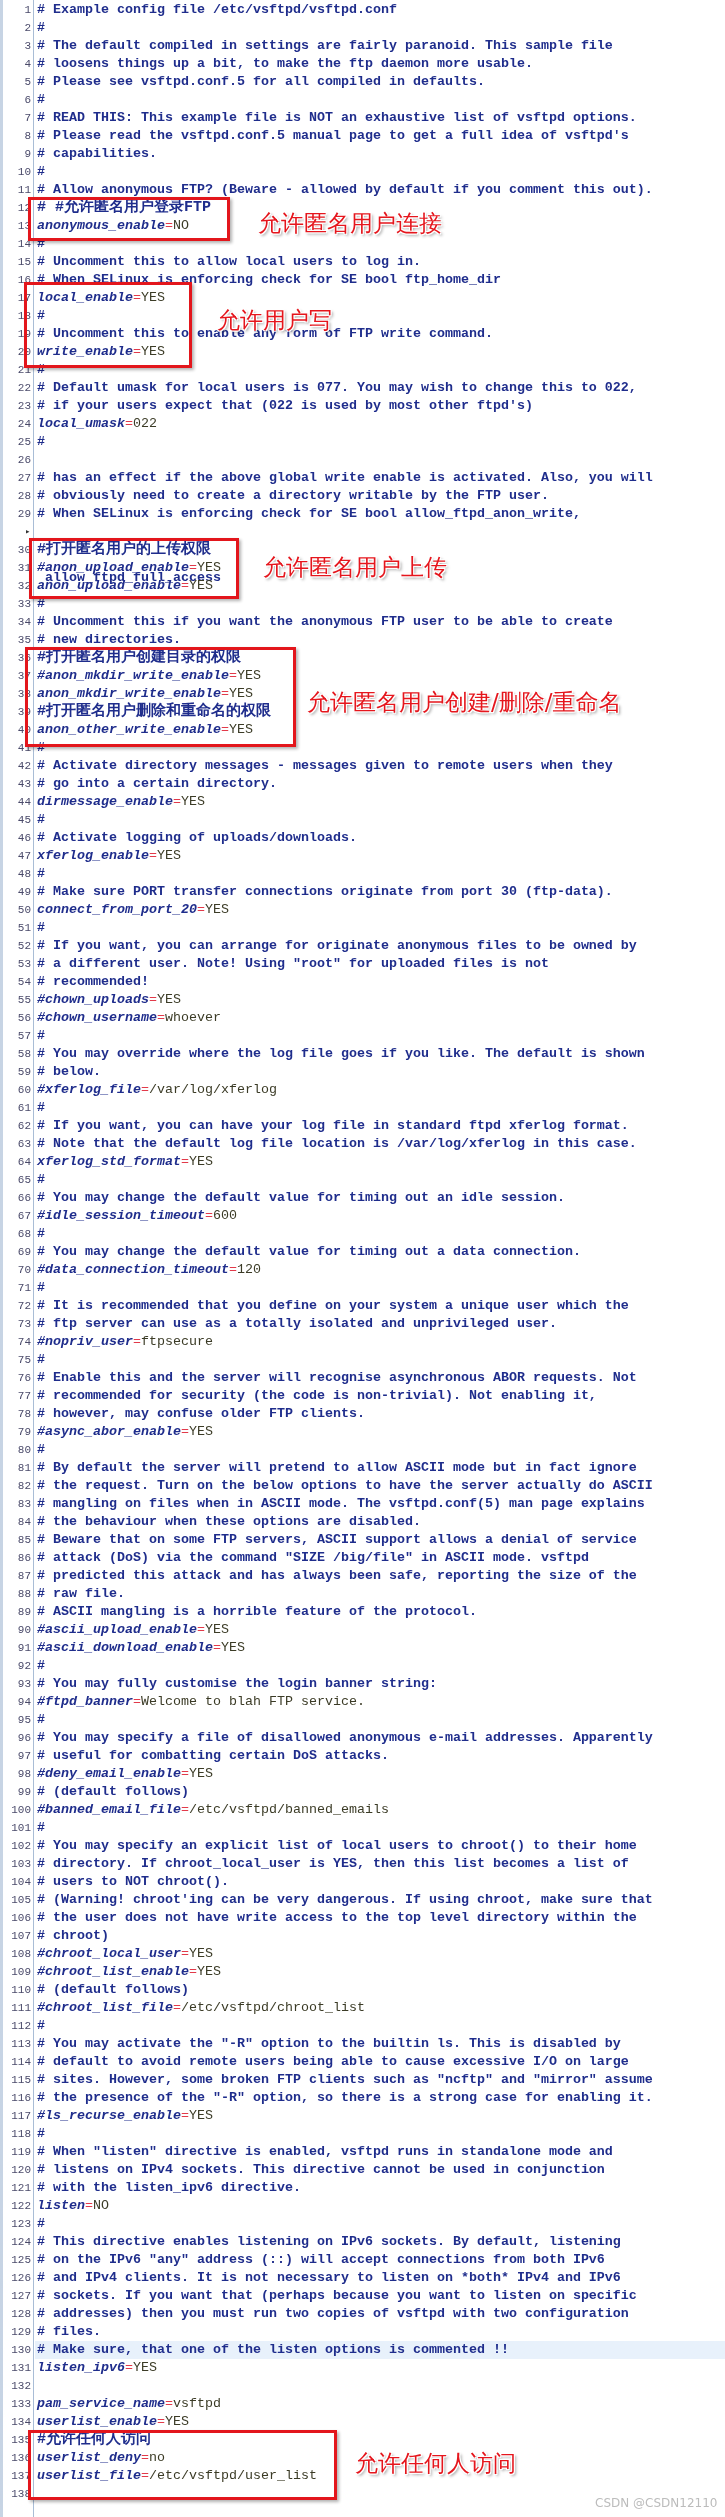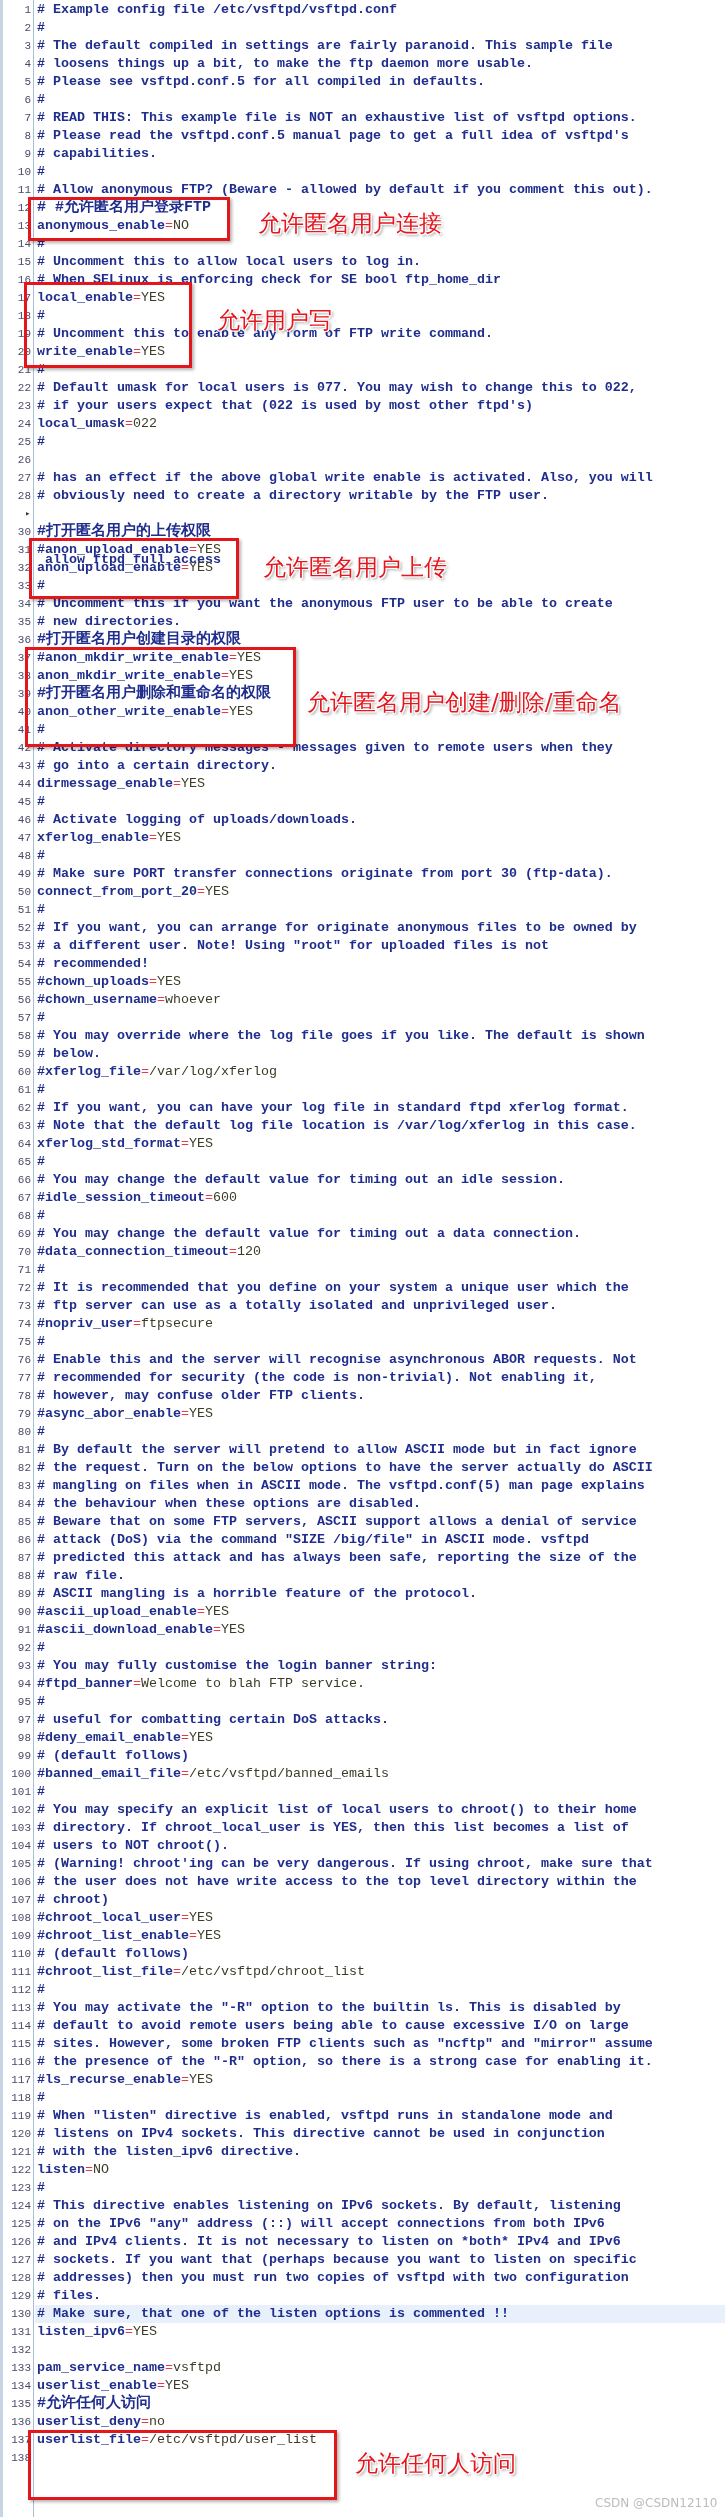--- a/index.html
+++ b/index.html
@@ -13,21 +13,21 @@
   .gutter-divider{position:absolute;left:33px;top:0;width:1px;height:2517px;background:#a9bdd6;}
   .code{position:absolute;left:0;top:1px;width:725px;}
   .row{position:relative;height:18px;line-height:18px;white-space:pre;}
   .row .cur-bg{position:absolute;left:35px;right:0;top:0;height:18px;background:var(--cur);}
   .ln{position:absolute;left:0;top:0;width:31px;text-align:right;font-size:11px;color:var(--ln);
       font-family:"Liberation Mono",monospace;}
   .txt{position:absolute;left:37px;top:0;font-size:13.33px;font-weight:bold;color:var(--key);}
   .row.cjk .txt{font-size:15px;}
   .row.wrap .txt{left:45px;margin-top:46px;}
   .arrow{position:absolute;left:25px;top:0;font-size:9px;color:#333;}
-  .k{color:var(--key);font-weight:bold;}
+  .k{color:var(--key);font-weight:bold;font-style:italic;}
   .e{color:var(--eq);font-weight:normal;}
   .v{color:var(--val);font-weight:normal;}
   .box{position:absolute;box-sizing:border-box;border:3px solid var(--box);
        box-shadow:2px 2px 3px rgba(0,0,0,0.3);}
   .box-1{left:28px;top:197px;width:202px;height:44px;}
   .box-2{left:24px;top:282px;width:168px;height:86px;}
   .box-3{left:29px;top:538px;width:210px;height:61px;}
   .box-4{left:25px;top:647px;width:271px;height:100px;}
   .box-5{left:28px;top:2430px;width:309px;height:70px;}
   .ann{position:absolute;font-family:"DejaVu Sans",sans-serif;font-size:23px;line-height:26px;
@@ -69,20 +69,21 @@
     <div class="row"><span class="ln">19</span><span class="txt"># Uncomment this to enable any form of FTP write command.</span></div>
     <div class="row"><span class="ln">20</span><span class="txt"><span class="k">write_enable</span><span class="e">=</span><span class="v">YES</span></span></div>
     <div class="row"><span class="ln">21</span><span class="txt">#</span></div>
     <div class="row"><span class="ln">22</span><span class="txt"># Default umask for local users is 077. You may wish to change this to 022,</span></div>
     <div class="row"><span class="ln">23</span><span class="txt"># if your users expect that (022 is used by most other ftpd's)</span></div>
     <div class="row"><span class="ln">24</span><span class="txt"><span class="k">local_umask</span><span class="e">=</span><span class="v">022</span></span></div>
     <div class="row"><span class="ln">25</span><span class="txt">#</span></div>
     <div class="row"><span class="ln">26</span></div>
     <div class="row"><span class="ln">27</span><span class="txt"># has an effect if the above global write enable is activated. Also, you will</span></div>
     <div class="row"><span class="ln">28</span><span class="txt"># obviously need to create a directory writable by the FTP user.</span></div>
+    <div class="row"><span class="ln">29</span><span class="txt"># When SELinux is enforcing check for SE bool allow_ftpd_anon_write,</span></div>
     <div class="row wrap"><span class="ln"></span><span class="arrow">▸</span><span class="txt">allow_ftpd_full_access</span></div>
     <div class="row cjk"><span class="ln">30</span><span class="txt">#打开匿名用户的上传权限</span></div>
     <div class="row"><span class="ln">31</span><span class="txt"><span class="k">#anon_upload_enable</span><span class="e">=</span><span class="v">YES</span></span></div>
     <div class="row"><span class="ln">32</span><span class="txt"><span class="k">anon_upload_enable</span><span class="e">=</span><span class="v">YES</span></span></div>
     <div class="row"><span class="ln">33</span><span class="txt">#</span></div>
     <div class="row"><span class="ln">34</span><span class="txt"># Uncomment this if you want the anonymous FTP user to be able to create</span></div>
     <div class="row"><span class="ln">35</span><span class="txt"># new directories.</span></div>
     <div class="row cjk"><span class="ln">36</span><span class="txt">#打开匿名用户创建目录的权限</span></div>
     <div class="row"><span class="ln">37</span><span class="txt"><span class="k">#anon_mkdir_write_enable</span><span class="e">=</span><span class="v">YES</span></span></div>
     <div class="row"><span class="ln">38</span><span class="txt"><span class="k">anon_mkdir_write_enable</span><span class="e">=</span><span class="v">YES</span></span></div>
@@ -136,20 +137,21 @@
     <div class="row"><span class="ln">86</span><span class="txt"># attack (DoS) via the command "SIZE /big/file" in ASCII mode. vsftpd</span></div>
     <div class="row"><span class="ln">87</span><span class="txt"># predicted this attack and has always been safe, reporting the size of the</span></div>
     <div class="row"><span class="ln">88</span><span class="txt"># raw file.</span></div>
     <div class="row"><span class="ln">89</span><span class="txt"># ASCII mangling is a horrible feature of the protocol.</span></div>
     <div class="row"><span class="ln">90</span><span class="txt"><span class="k">#ascii_upload_enable</span><span class="e">=</span><span class="v">YES</span></span></div>
     <div class="row"><span class="ln">91</span><span class="txt"><span class="k">#ascii_download_enable</span><span class="e">=</span><span class="v">YES</span></span></div>
     <div class="row"><span class="ln">92</span><span class="txt">#</span></div>
     <div class="row"><span class="ln">93</span><span class="txt"># You may fully customise the login banner string:</span></div>
     <div class="row"><span class="ln">94</span><span class="txt"><span class="k">#ftpd_banner</span><span class="e">=</span><span class="v">Welcome to blah FTP service.</span></span></div>
     <div class="row"><span class="ln">95</span><span class="txt">#</span></div>
+    <div class="row"><span class="ln">96</span><span class="txt"># You may specify a file of disallowed anonymous e-mail addresses. Apparently</span></div>
     <div class="row"><span class="ln">97</span><span class="txt"># useful for combatting certain DoS attacks.</span></div>
     <div class="row"><span class="ln">98</span><span class="txt"><span class="k">#deny_email_enable</span><span class="e">=</span><span class="v">YES</span></span></div>
     <div class="row"><span class="ln">99</span><span class="txt"># (default follows)</span></div>
     <div class="row"><span class="ln">100</span><span class="txt"><span class="k">#banned_email_file</span><span class="e">=</span><span class="v">/etc/vsftpd/banned_emails</span></span></div>
     <div class="row"><span class="ln">101</span><span class="txt">#</span></div>
     <div class="row"><span class="ln">102</span><span class="txt"># You may specify an explicit list of local users to chroot() to their home</span></div>
     <div class="row"><span class="ln">103</span><span class="txt"># directory. If chroot_local_user is YES, then this list becomes a list of</span></div>
     <div class="row"><span class="ln">104</span><span class="txt"># users to NOT chroot().</span></div>
     <div class="row"><span class="ln">105</span><span class="txt"># (Warning! chroot'ing can be very dangerous. If using chroot, make sure that</span></div>
     <div class="row"><span class="ln">106</span><span class="txt"># the user does not have write access to the top level directory within the</span></div>

